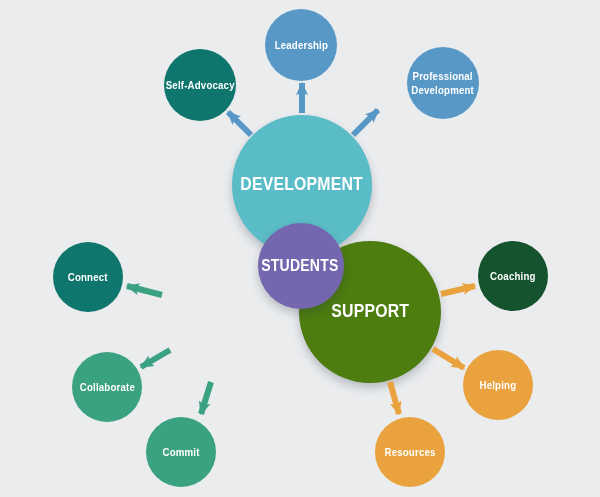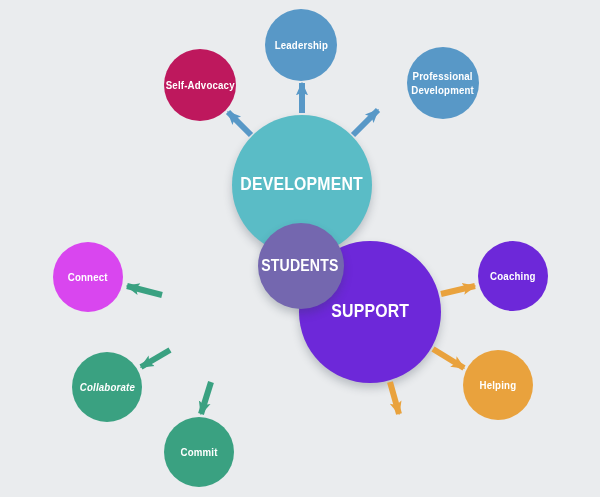--- a/index.html
+++ b/index.html
@@ -59,44 +59,47 @@
       <line x1="162" y1="295" x2="127" y2="286" stroke="#3aa181" stroke-width="6" marker-end="url(#ah1)"></line>
       <line x1="170" y1="350" x2="141" y2="367" stroke="#3aa181" stroke-width="6" marker-end="url(#ah1)"></line>
       <line x1="211" y1="382" x2="201" y2="414" stroke="#3aa181" stroke-width="6" marker-end="url(#ah1)"></line>
       <line x1="441" y1="294" x2="475" y2="286" stroke="#e9a23d" stroke-width="6" marker-end="url(#ah2)"></line>
       <line x1="433" y1="349" x2="464" y2="368" stroke="#e9a23d" stroke-width="6" marker-end="url(#ah2)"></line>
       <line x1="390" y1="382" x2="399" y2="414" stroke="#e9a23d" stroke-width="6" marker-end="url(#ah2)"></line>
     </svg>
 <div class="node shadow" style="left: 232px; top: 115px; height: 140px; width: 140px; background: rgb(90, 188, 198); font-size: 18px; z-index: 2; color: rgb(255, 255, 255);">
       <span class="lbl">DEVELOPMENT</span>
     </div>
-    <div class="node shadow" style="left: 299px; top: 241px; height: 142px; width: 142px; background: #6d28d9; font-size: 18px; z-index: 4; color: rgb(255, 255, 255);">
+    <div class="node shadow" style="left: 299px; top: 241px; height: 142px; width: 142px; background: #4d7c0f; font-size: 18px; z-index: 4; color: rgb(255, 255, 255);">
       <span class="lbl">SUPPORT</span>
     </div>
     <div class="node shadow" style="left: 258px; top: 223px; height: 86px; width: 86px; background: rgb(116, 103, 175); font-size: 16px; z-index: 5; color: rgb(255, 255, 255); justify-content: flex-end;">
       <span class="lbl">STUDENTS</span>
     </div>
     <div class="node" style="left: 265px; top: 9px; height: 72px; width: 72px; background: rgb(88, 152, 199); font-size: 11px; z-index: 1; color: rgb(255, 255, 255);">
       <span class="lbl">Leadership</span>
     </div>
-    <div class="node" style="left: 164px; top: 49px; height: 72px; width: 72px; background: #be185d; font-size: 11px; z-index: 1; color: rgb(255, 255, 255);">
+    <div class="node" style="left: 164px; top: 49px; height: 72px; width: 72px; background: #0f766e; font-size: 11px; z-index: 1; color: rgb(255, 255, 255);">
       <span class="lbl">Self-Advocacy</span>
     </div>
     <div class="node" style="left: 370px; top: 47px; height: 72px; width: 72px; background: rgb(88, 152, 199); font-size: 11px; z-index: 1; color: rgb(255, 255, 255); margin-left: 37px;">
       <span class="lbl">Professional
 Development</span>
     </div>
-    <div class="node" style="left: 53px; top: 242px; height: 70px; width: 70px; background: #d946ef; font-size: 11px; z-index: 1; color: rgb(255, 255, 255);">
+    <div class="node" style="left: 53px; top: 242px; height: 70px; width: 70px; background: #0f766e; font-size: 11px; z-index: 1; color: rgb(255, 255, 255);">
       <span class="lbl">Connect</span>
     </div>
-    <div class="node" style="left: 72px; top: 352px; height: 70px; width: 70px; background: rgb(58, 161, 129); font-size: 11px; z-index: 1; color: rgb(255, 255, 255); font-style: italic;">
+    <div class="node" style="left: 72px; top: 352px; height: 70px; width: 70px; background: rgb(58, 161, 129); font-size: 11px; z-index: 1; color: rgb(255, 255, 255);">
       <span class="lbl">Collaborate</span>
     </div>
-    <div class="node" style="left: 164px; top: 417px; height: 70px; width: 70px; background: rgb(58, 161, 129); font-size: 11px; z-index: 1; color: rgb(255, 255, 255); text-align: center;">
+    <div class="node" style="left: 146px; top: 417px; height: 70px; width: 70px; background: rgb(58, 161, 129); font-size: 11px; z-index: 1; color: rgb(255, 255, 255); text-align: center;">
       <span class="lbl">Commit</span>
     </div>
-    <div class="node" style="left: 478px; top: 241px; height: 70px; width: 70px; background: #6d28d9; font-size: 11px; z-index: 1; color: rgb(255, 255, 255);">
+    <div class="node" style="left: 478px; top: 241px; height: 70px; width: 70px; background: #14532d; font-size: 11px; z-index: 1; color: rgb(255, 255, 255);">
       <span class="lbl">Coaching</span>
     </div>
     <div class="node" style="left: 463px; top: 350px; height: 70px; width: 70px; background: rgb(233, 162, 61); font-size: 11px; z-index: 1; color: rgb(255, 255, 255); align-items: center;">
       <span class="lbl">Helping</span>
     </div>
+    <div class="node" style="left: 375px; top: 417px; height: 70px; width: 70px; background: rgb(233, 162, 61); font-size: 11px; z-index: 1; color: rgb(255, 255, 255);">
+      <span class="lbl">Resources</span>
+    </div>
   </div>
 
 </body></html>

